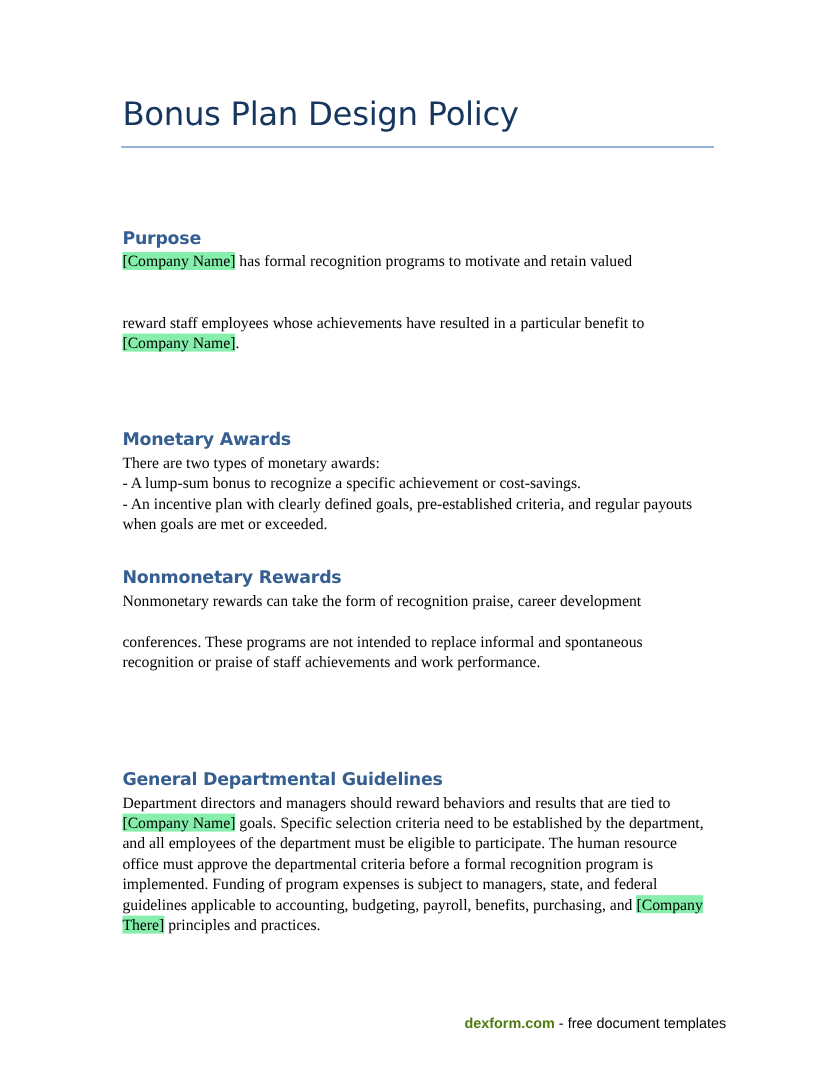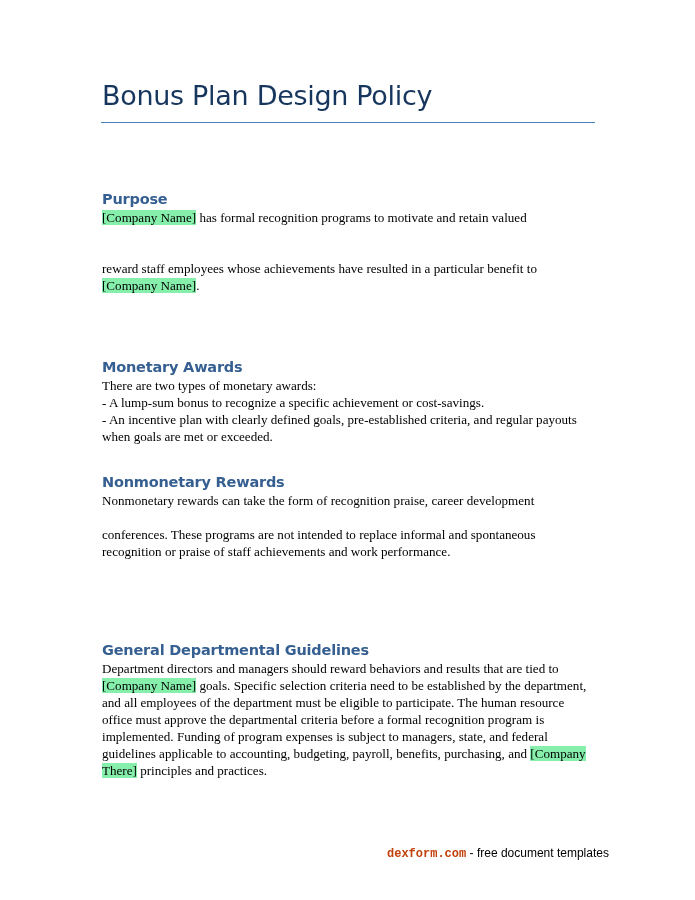--- a/index.html
+++ b/index.html
@@ -71,23 +71,22 @@
     .footer {
       position: absolute;
       left: 387px;
       top: 846px;
       font-family: "Liberation Sans", sans-serif;
       font-size: 12px;
       white-space: nowrap;
       color: #000;
     }
     .footer .brand {
-      color: #c2410c;
+      color: #4d7c0f;
       font-weight: bold;
-      font-family: Liberation Mono, monospace;
     }
   </style>
 </head>
 <body>
 
 <div class="page">
   <h1 class="title">Bonus Plan Design Policy</h1>
   <div class="title-rule"></div>
 
   <div class="section" id="s-purpose">

